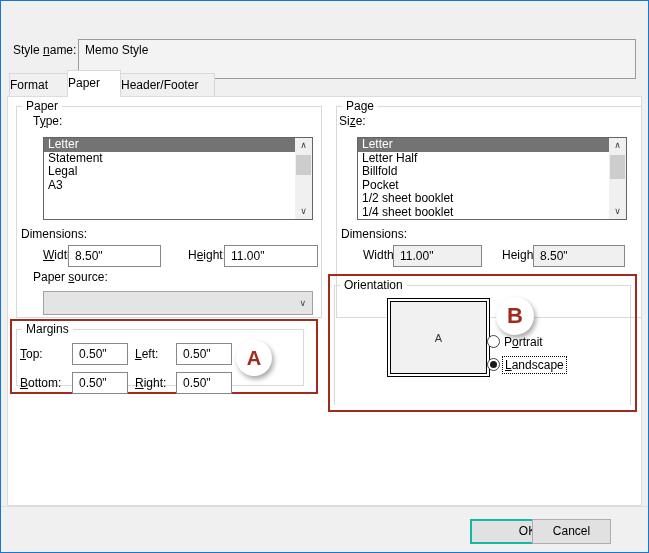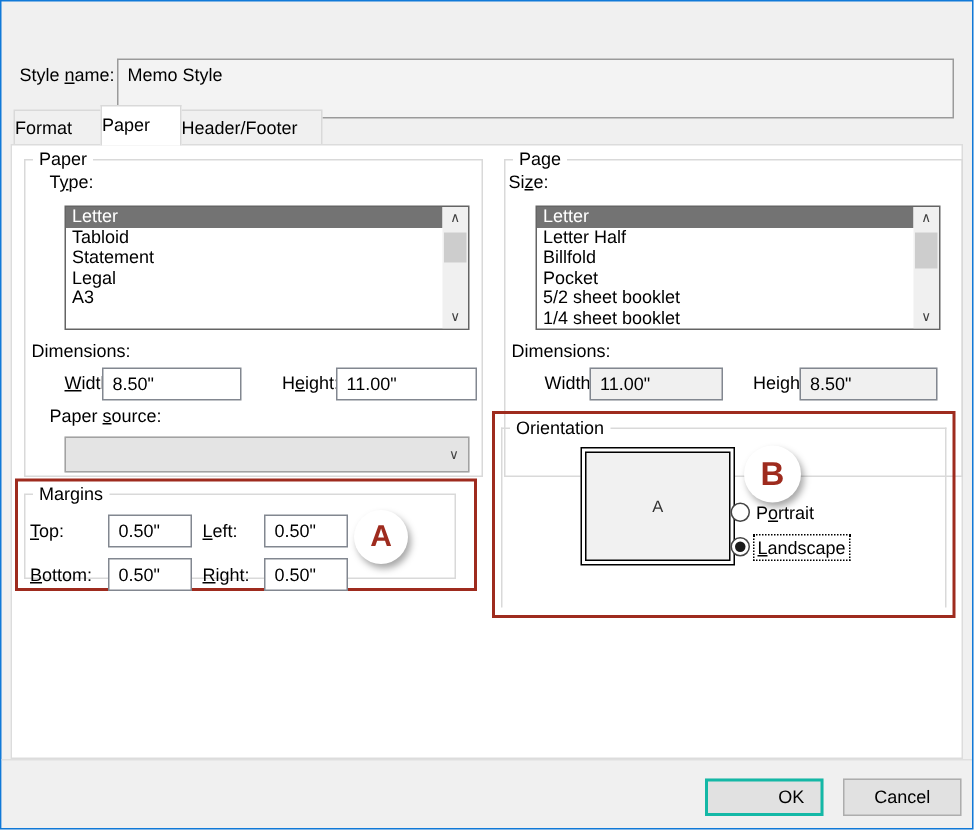--- a/index.html
+++ b/index.html
@@ -56,21 +56,21 @@
          border-radius:50%;background:#fff;cursor:pointer;}
   .radio.checked::after{content:"";position:absolute;left:2px;top:2px;right:2px;bottom:2px;
                         background:#1a1a1a;border-radius:50%;}
   .radio-label{position:absolute;line-height:16px;cursor:pointer;white-space:nowrap;}
   .radio-label.focused{border:1px dotted #000;padding:0 2px;}
   
   .footer{position:absolute;left:0;top:505px;width:100%;height:47px;background:#f0f0f0;border-top:1px solid #dfdfdf;box-sizing:border-box;}
   .btn{position:absolute;top:12px;width:79px;height:25px;box-sizing:border-box;background:#e1e1e1;
        border:1px solid #adadad;text-align:center;line-height:22px;cursor:pointer;}
   .btn-ok{left:469px;border:2px solid #14b8a6;line-height:20px;padding-left:36px;}
-  .btn-cancel{left:561px;}
+  .btn-cancel{left:531px;}
   u{text-decoration:underline;}
 </style>
 </head>
 <body>
 
 <div class="dialog">
 
 
   <span class="sn-label">Style <u>n</u>ame:</span>
   <div class="sn-field">Memo Style</div>
@@ -81,21 +81,20 @@
 
   <div class="panel">
 
     <div class="group" style="left:8px;top:9px;width:306px;height:212px;">
       <span class="legend">Paper</span>
     </div>
     <span class="lbl" style="left:25px;top:17px;">T<u>y</u>pe:</span>
     <div class="listbox" style="left:35px;top:40px;">
       <div class="lb-items">
         <div class="lb-item selected">Letter</div>
-        <div class="lb-item">Tabloid</div>
         <div class="lb-item">Statement</div>
         <div class="lb-item">Legal</div>
         <div class="lb-item">A3</div>
       </div>
       <div class="vscroll">
         <div class="sb-arrow sb-up">∧</div>
         <div class="sb-thumb" style="top:17px;height:20px;"></div>
         <div class="sb-arrow sb-down">∨</div>
       </div>
     </div>
@@ -113,21 +112,21 @@
     <div class="group" style="left:328px;top:9px;width:306px;height:212px;">
       <span class="legend">Page</span>
     </div>
     <span class="lbl" style="left:331px;top:17px;">Si<u>z</u>e:</span>
     <div class="listbox" style="left:349px;top:40px;">
       <div class="lb-items">
         <div class="lb-item selected">Letter</div>
         <div class="lb-item">Letter Half</div>
         <div class="lb-item">Billfold</div>
         <div class="lb-item">Pocket</div>
-        <div class="lb-item">5/2 sheet booklet</div>
+        <div class="lb-item">1/2 sheet booklet</div>
         <div class="lb-item">1/4 sheet booklet</div>
       </div>
       <div class="vscroll">
         <div class="sb-arrow sb-up">∧</div>
         <div class="sb-thumb" style="top:17px;height:24px;"></div>
         <div class="sb-arrow sb-down">∨</div>
       </div>
     </div>
     <span class="lbl" style="left:333px;top:130px;">Dimensions:</span>
     <span class="lbl" style="left:355px;top:151px;">Width:</span>

